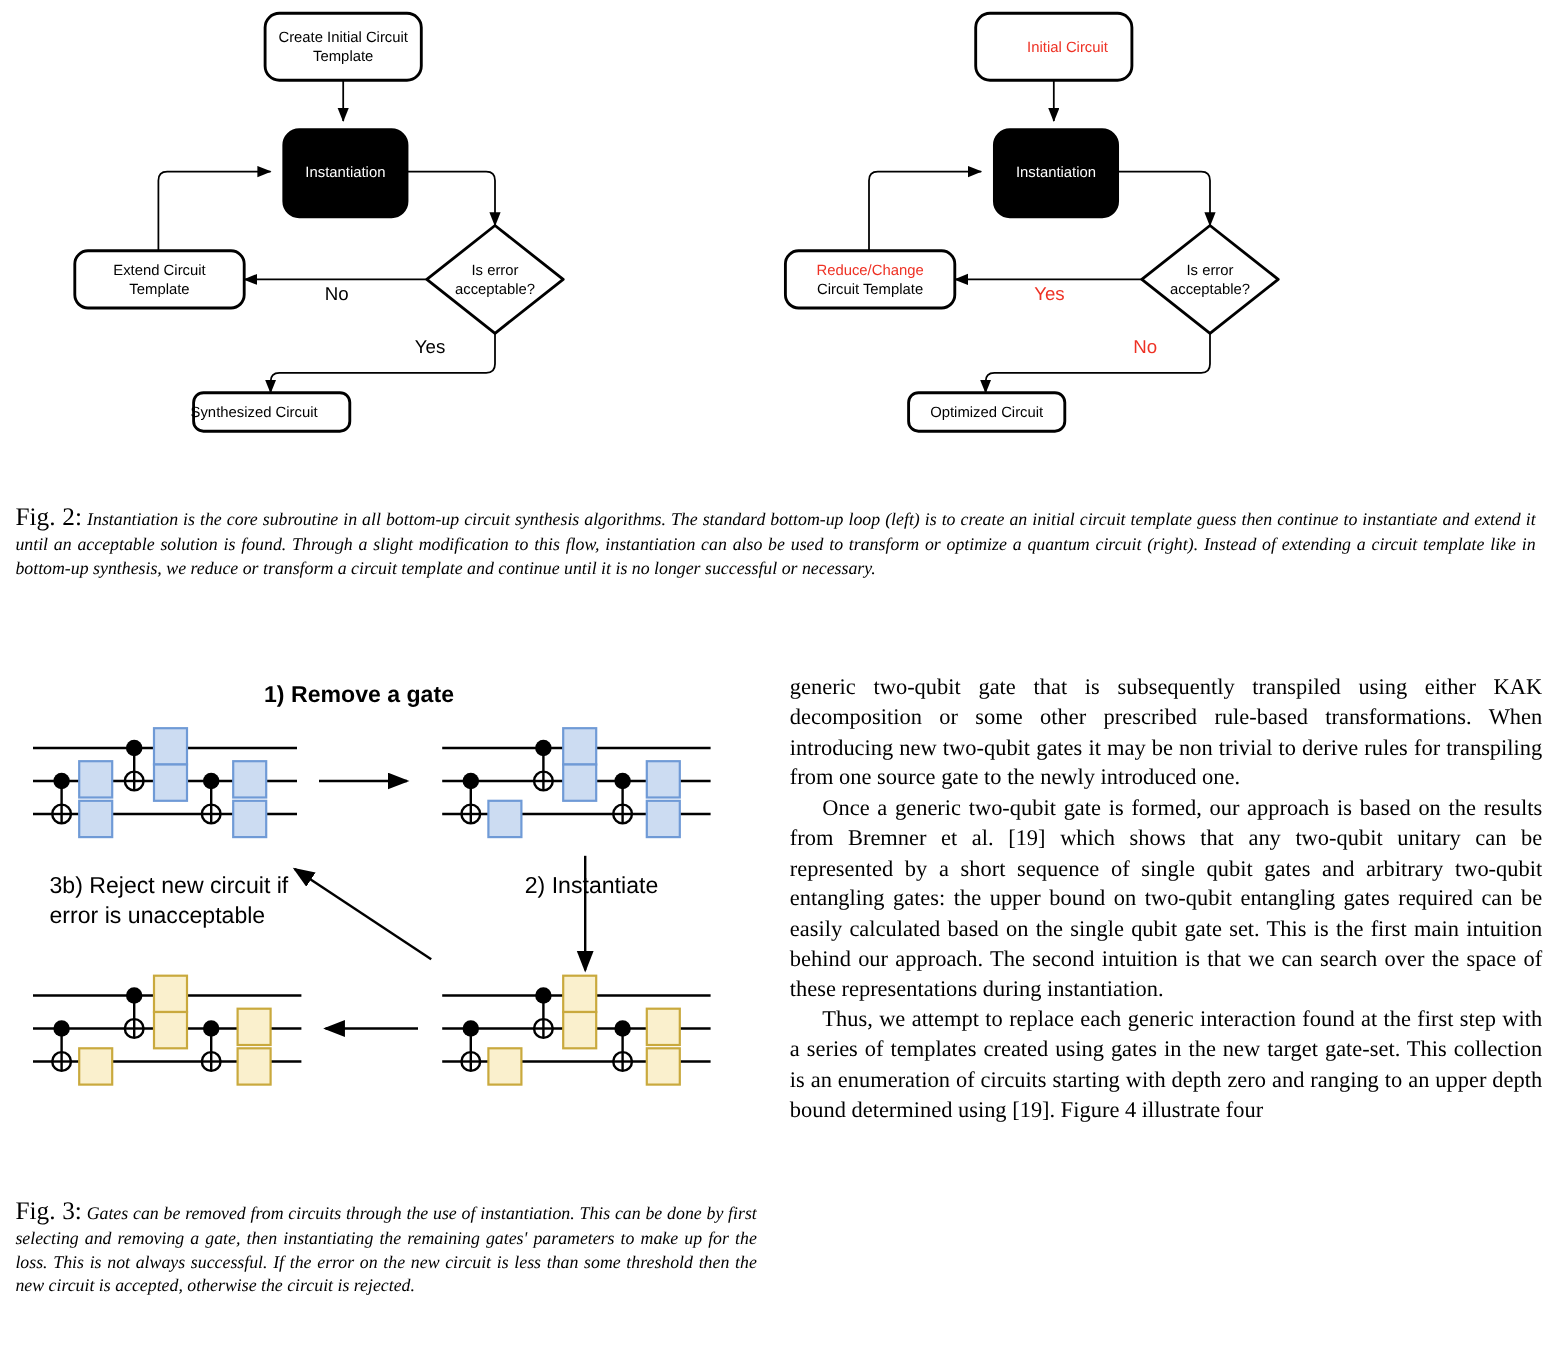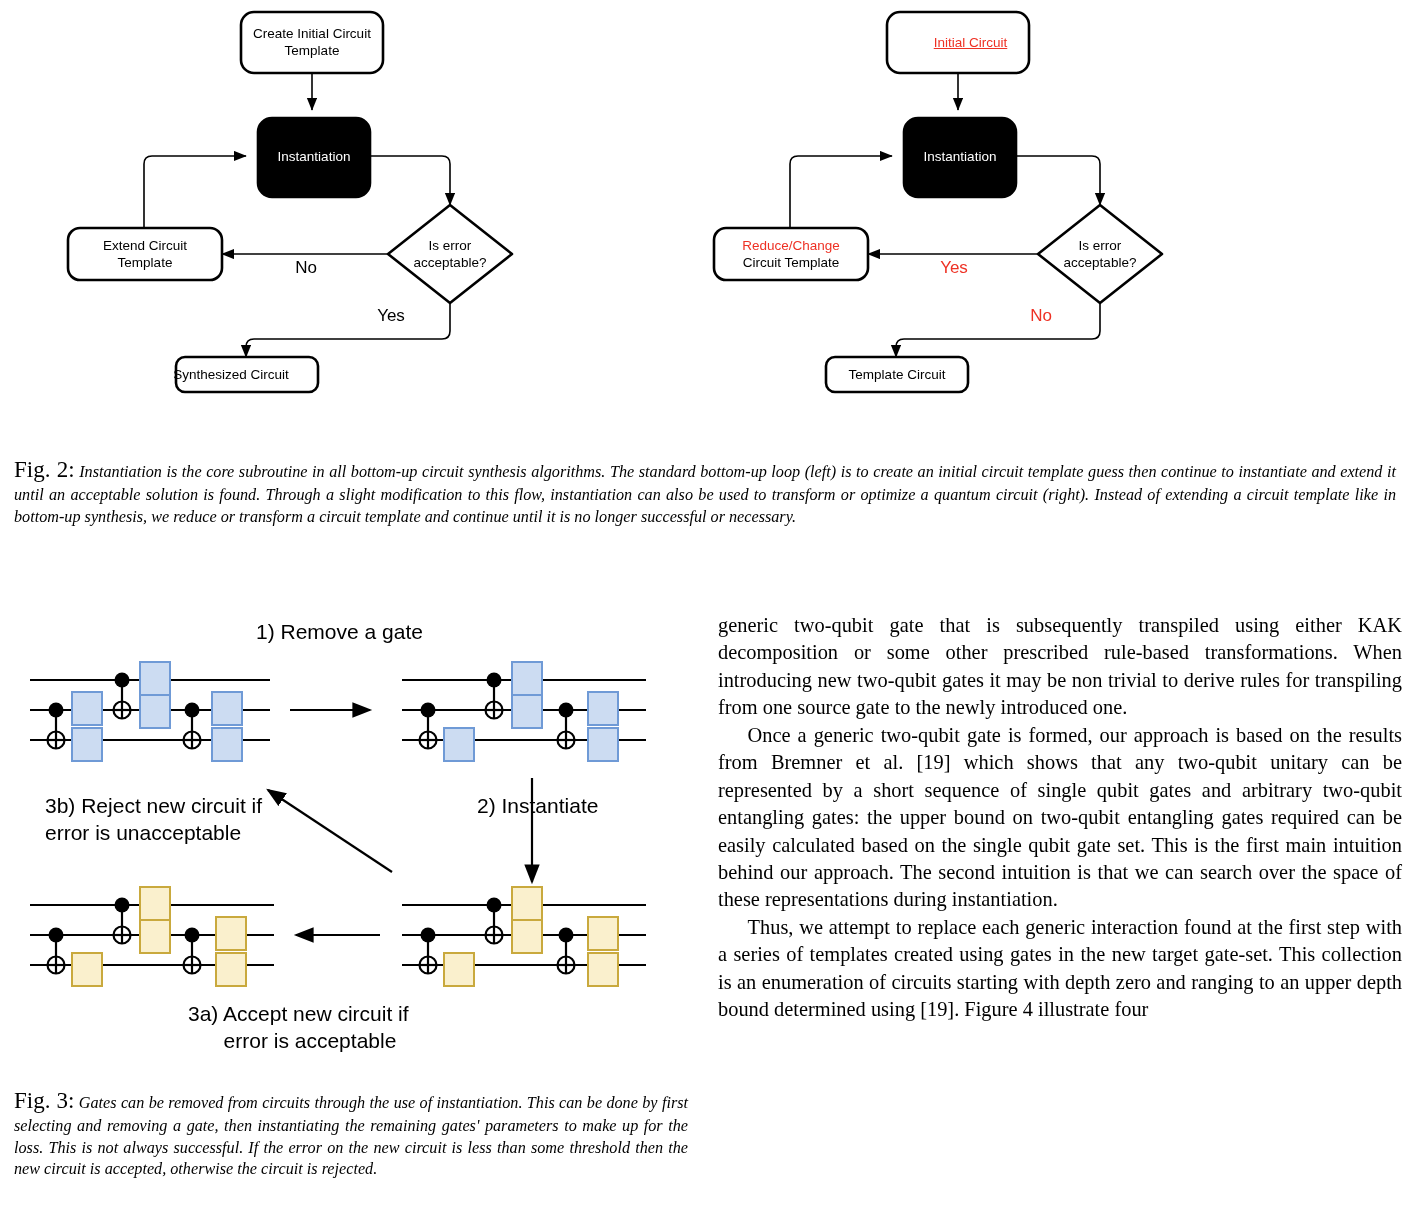--- a/index.html
+++ b/index.html
@@ -147,47 +147,45 @@
       <path d="M90,228 L90,164 Q90,156 98,156 L192,156" stroke="#000" stroke-width="1.6" fill="none" marker-end="url(#arrB)"></path>
       <path d="M400,303 L400,331 Q400,339 392,339 L204,339 Q196,339 196,347 L196,357" stroke="#000" stroke-width="1.6" fill="none" marker-end="url(#arrB)"></path>
 
       <rect x="187" y="12" width="142" height="61" rx="13" ry="13" fill="#fff" stroke="#000" stroke-width="2.6"></rect>
       <rect x="204" y="118" width="112" height="79" rx="14" ry="14" fill="#000" stroke="#000" stroke-width="2.6"></rect>
       <rect x="14" y="228" width="154" height="52" rx="12" ry="12" fill="#fff" stroke="#000" stroke-width="2.6"></rect>
       <polygon points="400,205 462,254 400,303 338,254" fill="#fff" stroke="#000" stroke-width="2.6" stroke-linejoin="round"></polygon>
       <rect x="126" y="357" width="142" height="35" rx="9" ry="9" fill="#fff" stroke="#000" stroke-width="2.6"></rect>
     </svg>
 
-    <div class="node-label red" style="left:187px; top:34px; width:167px;text-decoration:underline;">Initial Circuit</div>
+    <div class="node-label red" style="left:187px; top:34px; width:167px;">Initial Circuit</div>
     <div class="node-label white" style="left:204px; top:148px; width:112px;">Instantiation</div>
     <div class="node-label red" style="left:14px; top:237px; width:154px;">Reduce/Change</div>
     <div class="node-label" style="left:14px; top:254px; width:154px;">Circuit Template</div>
     <div class="node-label" style="left:346px; top:237px; width:108px;">Is error
 acceptable?</div>
-    <div class="node-label" style="left:126px; top:366px; width:142px;">Template Circuit</div>
+    <div class="node-label" style="left:126px; top:366px; width:142px;">Optimized Circuit</div>
 
     <div class="edge-label red" style="left:224px; top:258px; width:60px;">Yes</div>
     <div class="edge-label red" style="left:311px; top:306px; width:60px;">No</div>
   </div>
 
 </div>
 
 <div class="figcap" style="left:14px; top:455px; width:1382px;">
   <span class="figlabel">Fig. 2:</span>
   <span class="captext">Instantiation is the core subroutine in all bottom-up circuit synthesis algorithms. The standard bottom-up loop (left) is to create an initial circuit template guess then continue to instantiate and extend it until an acceptable solution is found. Through a slight modification to this flow, instantiation can also be used to transform or optimize a quantum circuit (right). Instead of extending a circuit template like in bottom-up synthesis, we reduce or transform a circuit template and continue until it is no longer successful or necessary.</span>
 </div>
 
 <div id="fig3-area">
 
-  <div class="step-label" style="left:256px; top:18px;">1) Remove a gate</div>
+  <div class="step-label" style="left:240px; top:18px;font-weight:bold;">1) Remove a gate</div>
   <div class="step-label" style="left:477px; top:192px;">2) Instantiate</div>
   <div class="step-label" style="left:45px; top:192px; text-align:left;">3b) Reject new circuit if
 error is unacceptable</div>
-  <div class="step-label" style="left:188px; top:400px; text-align:center;">3a) Accept new circuit if
-    error is acceptable</div>
 
   <svg width="700" height="470" style="position:absolute;left:0;top:0;">
     <defs>
       <marker id="arrC" markerWidth="10" markerHeight="10" refX="8" refY="3.5" orient="auto">
         <path d="M0,0 L9,3.5 L0,7 z" fill="#000"></path>
       </marker>
     </defs>
 
     <g>
 

